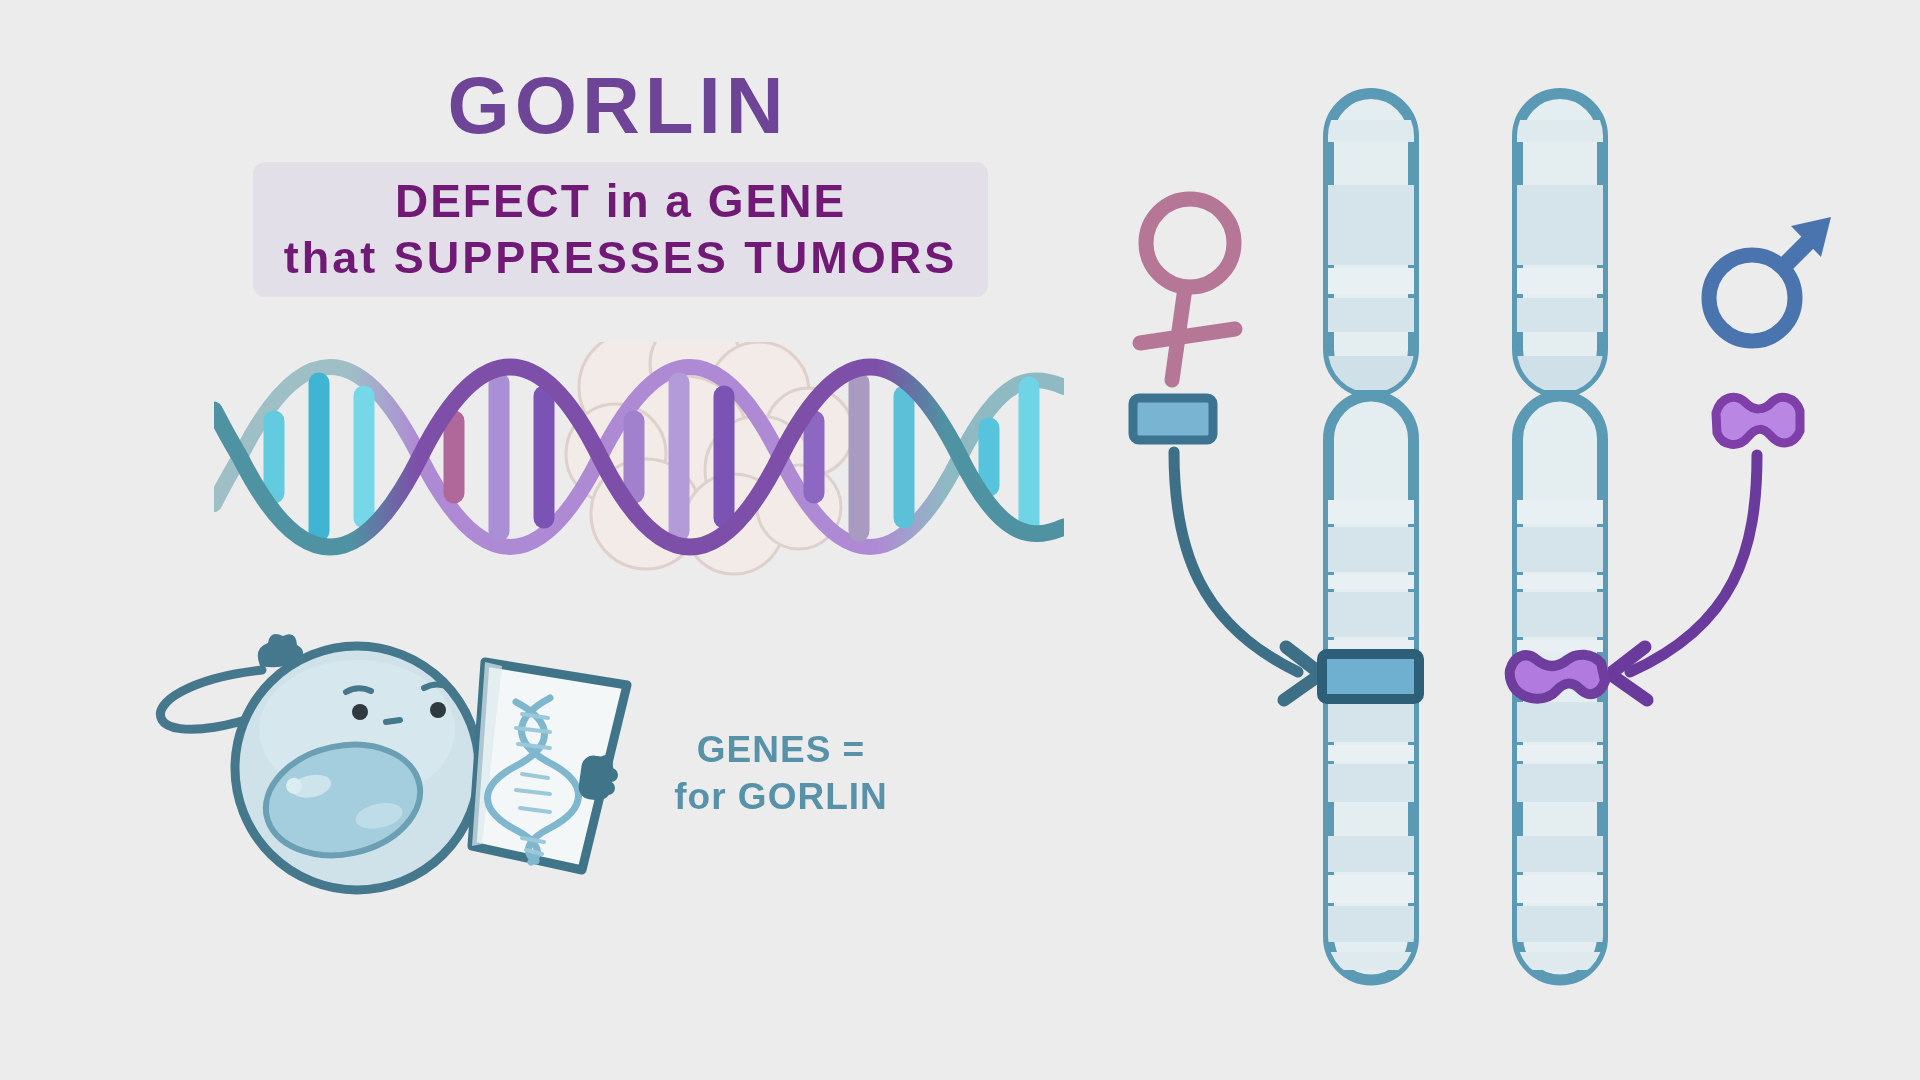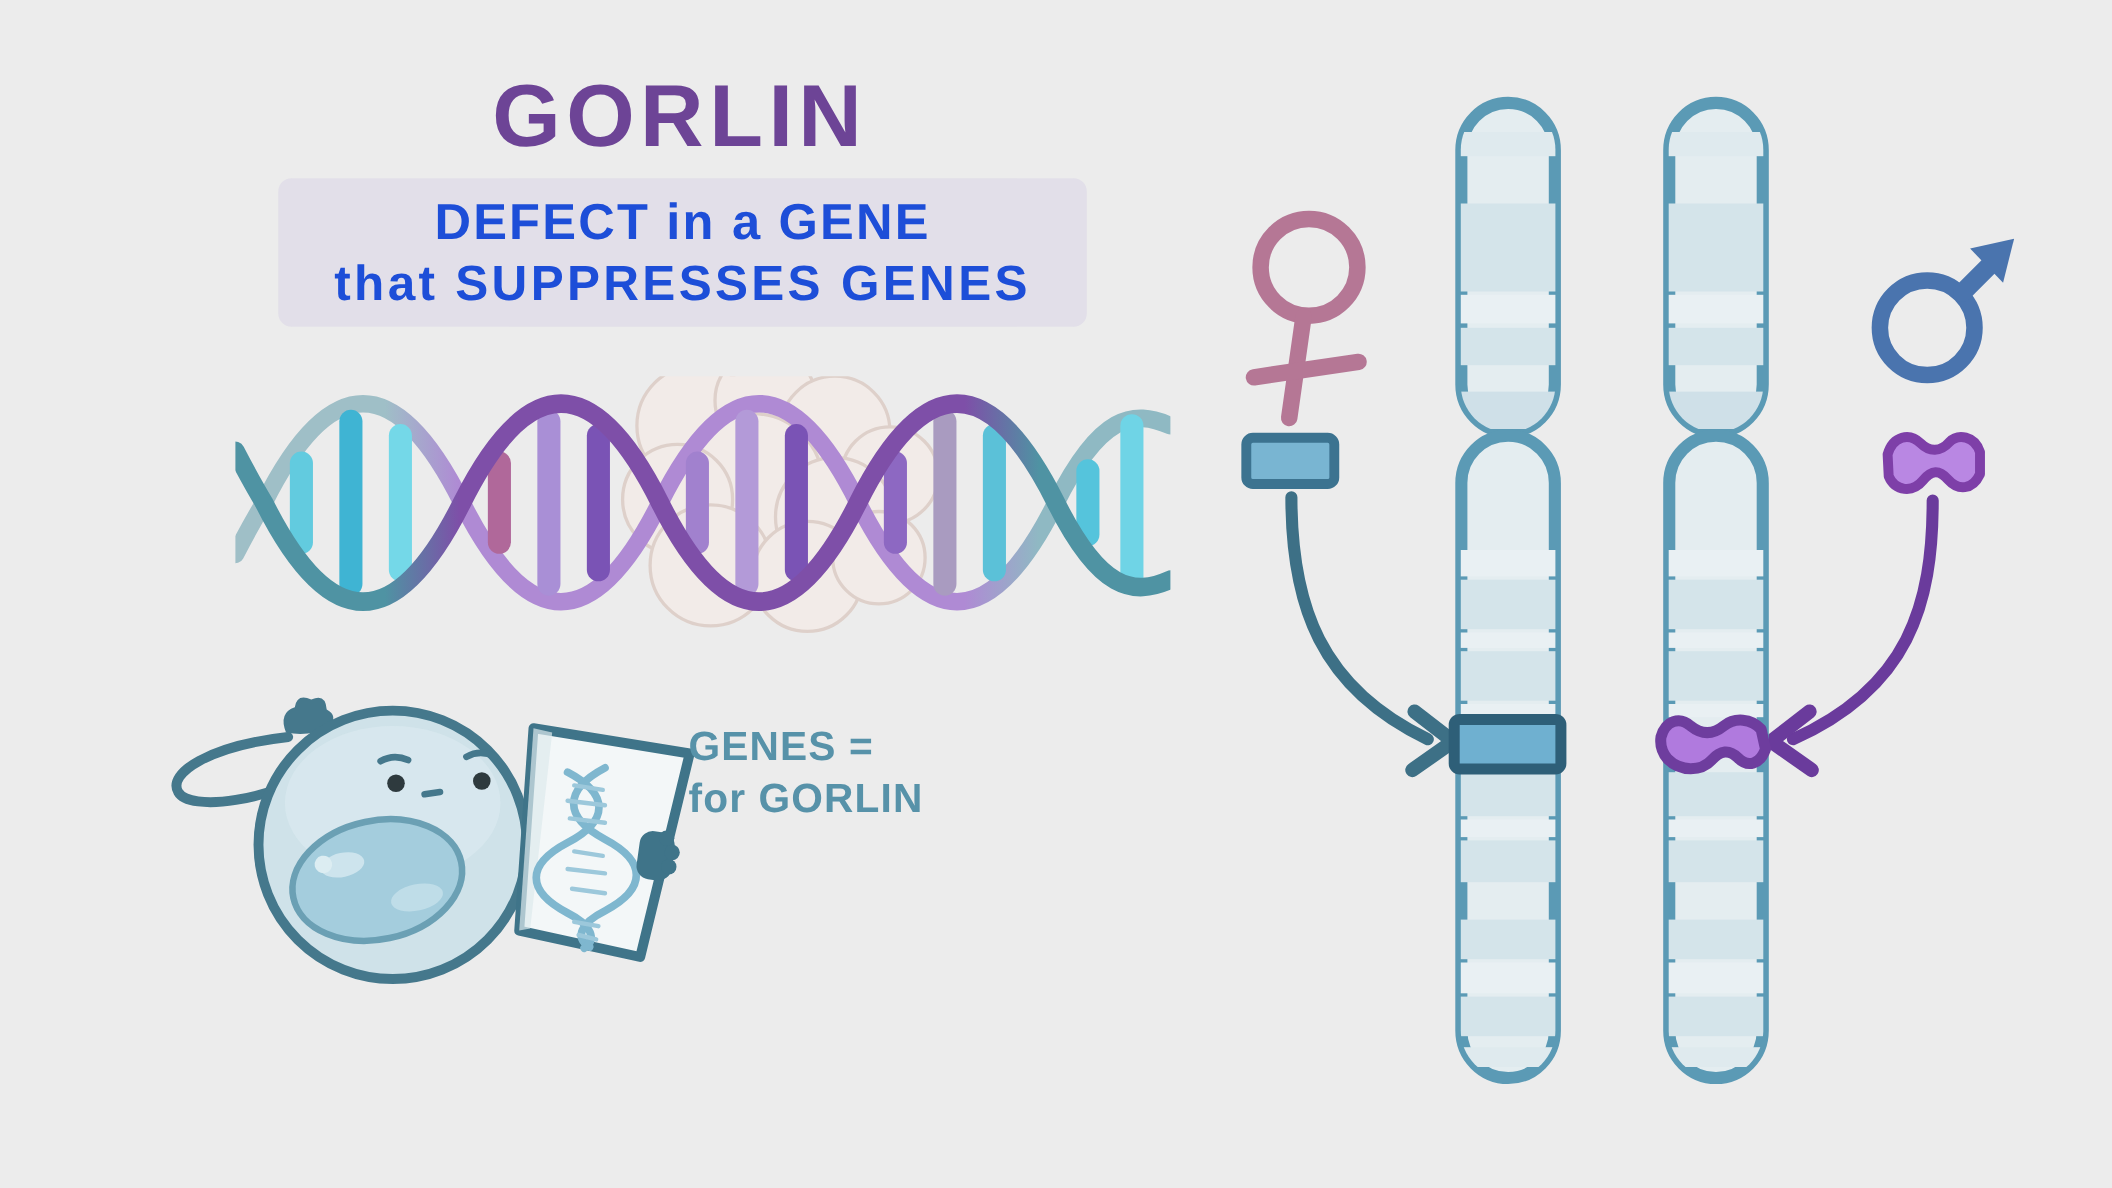--- a/index.html
+++ b/index.html
@@ -12,41 +12,41 @@
     left:168px;top:62px;width:900px;text-align:center;
     font-size:80px;font-weight:bold;letter-spacing:5px;color:#6d4496;
     line-height:1.1;
   }
   #subtitle-box{
     left:253px;top:162px;width:735px;height:135px;
     background:#e2dfe9;border-radius:12px;
     display:flex;flex-direction:column;justify-content:center;align-items:center;
   }
   .subtitle-line{
-    color:#1d4ed8;font-weight:bold;text-align:right;line-height:1.25;
+    color:#701a75;font-weight:bold;text-align:right;line-height:1.25;
   }
   #subtitle-line1{font-size:46px;letter-spacing:2px;}
   #subtitle-line2{font-size:45px;letter-spacing:3px;}
   #caption-block{
-    left:626px;top:655px;width:310px;text-align:left;
+    left:626px;top:726px;width:310px;text-align:center;
     color:#5792a9;font-weight:bold;font-size:37px;line-height:1.28;
     letter-spacing:1px;
   }
   svg{display:block;}
 </style>
 </head>
 <body>
 
 <div id="stage">
 
   <div id="page-title" class="abs">GORLIN SYNDROME:</div>
 
   <div id="subtitle-box" class="abs">
     <div id="subtitle-line1" class="subtitle-line">DEFECT in a GENE</div>
-    <div id="subtitle-line2" class="subtitle-line">that SUPPRESSES GENES</div>
+    <div id="subtitle-line2" class="subtitle-line">that SUPPRESSES TUMORS</div>
   </div>
 
   <svg class="abs" style="left:214px;top:342px;" width="850" height="240" viewBox="0 0 850 240">
     <defs>
       <linearGradient id="strandFront" x1="0" y1="0" x2="1" y2="0">
         <stop offset="0" stop-color="#4f93a3"></stop>
           <stop offset="0.16" stop-color="#4f93a3"></stop>
         <stop offset="0.24" stop-color="#7e4fa8"></stop>
           <stop offset="0.78" stop-color="#7e4fa8"></stop>
         <stop offset="0.86" stop-color="#4f93a3"></stop>

